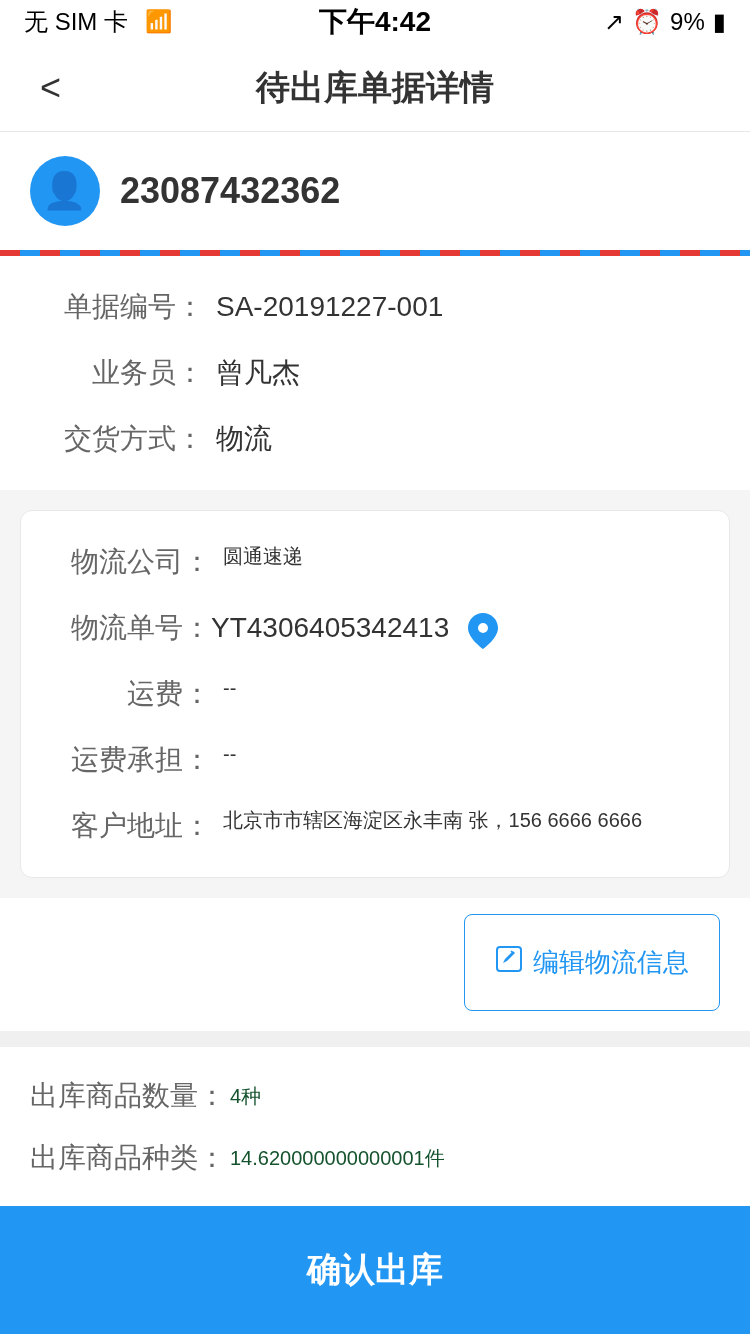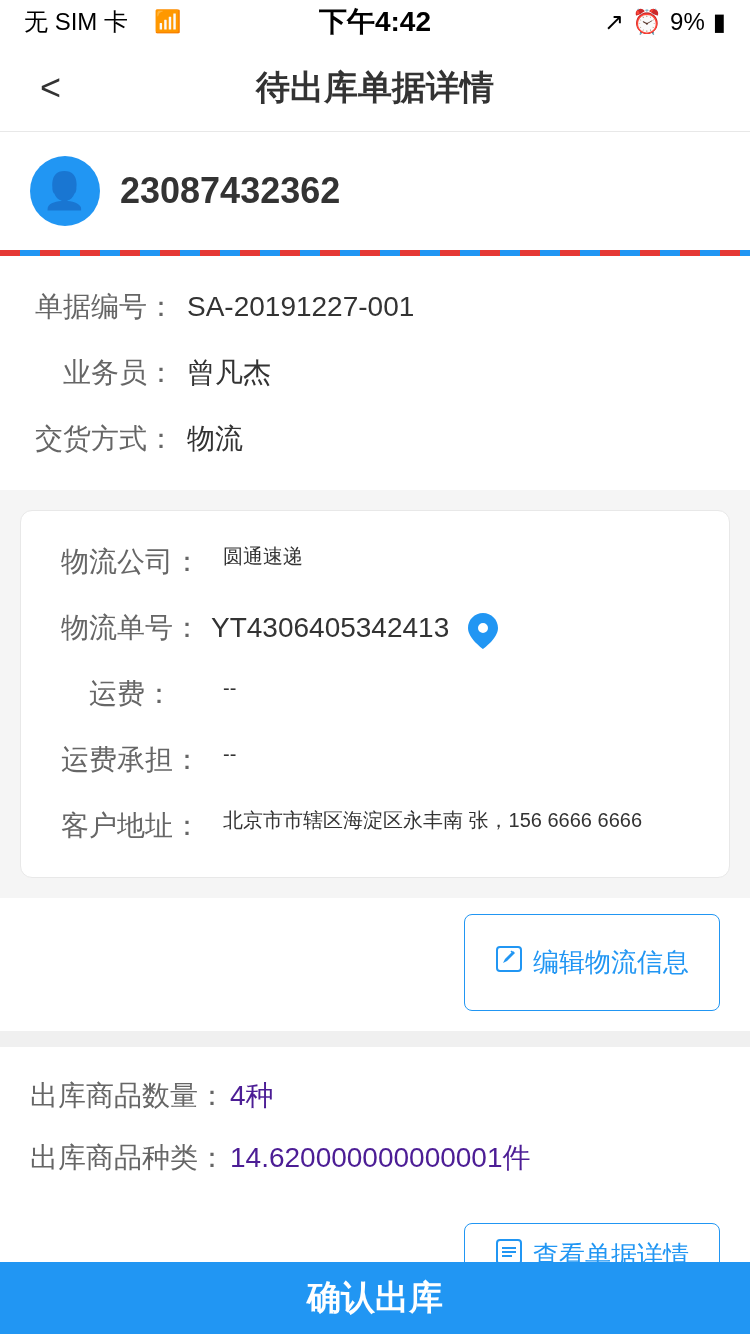--- a/index.html
+++ b/index.html
@@ -23,21 +23,21 @@
       align-items: center;
       justify-content: space-between;
       padding: 0 24px;
       font-size: 24px;
       color: #000;
       font-weight: 500;
     }
     .status-left {
       display: flex;
       align-items: center;
-      gap: 26px;
+      gap: 17px;
     }
     .status-center {
       font-size: 28px;
       font-weight: 600;
       position: absolute;
       left: 50%;
       transform: translateX(-50%);
     }
     .status-right {
       display: flex;
@@ -112,21 +112,21 @@
         #2196F3 20px, #2196F3 40px,
         #e53935 40px, #e53935 60px,
         #2196F3 60px, #2196F3 80px
       );
       margin: 0;
     }
 
     
     .info-section {
       background: #fff;
-      padding: 30px 30px 30px 15px;
+      padding: 30px 30px 30px 44px;
       margin-bottom: 0;
     }
 
     .info-row {
       display: flex;
       align-items: flex-start;
       margin-bottom: 24px;
       line-height: 1.5;
     }
     .info-row:last-child {
@@ -160,21 +160,21 @@
       margin-bottom: 24px;
       line-height: 1.5;
     }
     .logistics-row:last-child {
       margin-bottom: 0;
     }
     .logistics-label {
       color: #666;
       font-size: 28px;
       min-width: 160px;
-      text-align: center;
+      text-align: right;
       flex-shrink: 0;
     }
     .logistics-value {
       color: #333;
       font-size: 20px;
       margin-left: 12px;
       flex: 1;
     }
     .tracking-row {
       display: flex;
@@ -232,22 +232,22 @@
     .product-row:last-child {
       margin-bottom: 0;
     }
     .product-label {
       color: #666;
       font-size: 28px;
       min-width: 200px;
       flex-shrink: 0;
     }
     .product-value {
-      color: #4c1d95;
-      font-size: 28px;
+      color: #14532d;
+      font-size: 20px;
     }
 
     
     .view-detail-row {
       display: flex;
       justify-content: flex-end;
       padding: 16px 30px 20px 30px;
       background: #fff;
     }
     .view-detail-btn {
@@ -267,21 +267,21 @@
     .confirm-btn-container {
       position: fixed;
       bottom: 0;
       left: 0;
       width: 750px;
       background: #2196F3;
       padding: 0;
     }
     .confirm-btn {
       width: 100%;
-      height: 72px;
+      height: 128px;
       background: #2196F3;
       color: #fff;
       font-size: 34px;
       font-weight: 600;
       border: none;
       cursor: pointer;
       display: flex;
       align-items: center;
       justify-content: center;
     }

